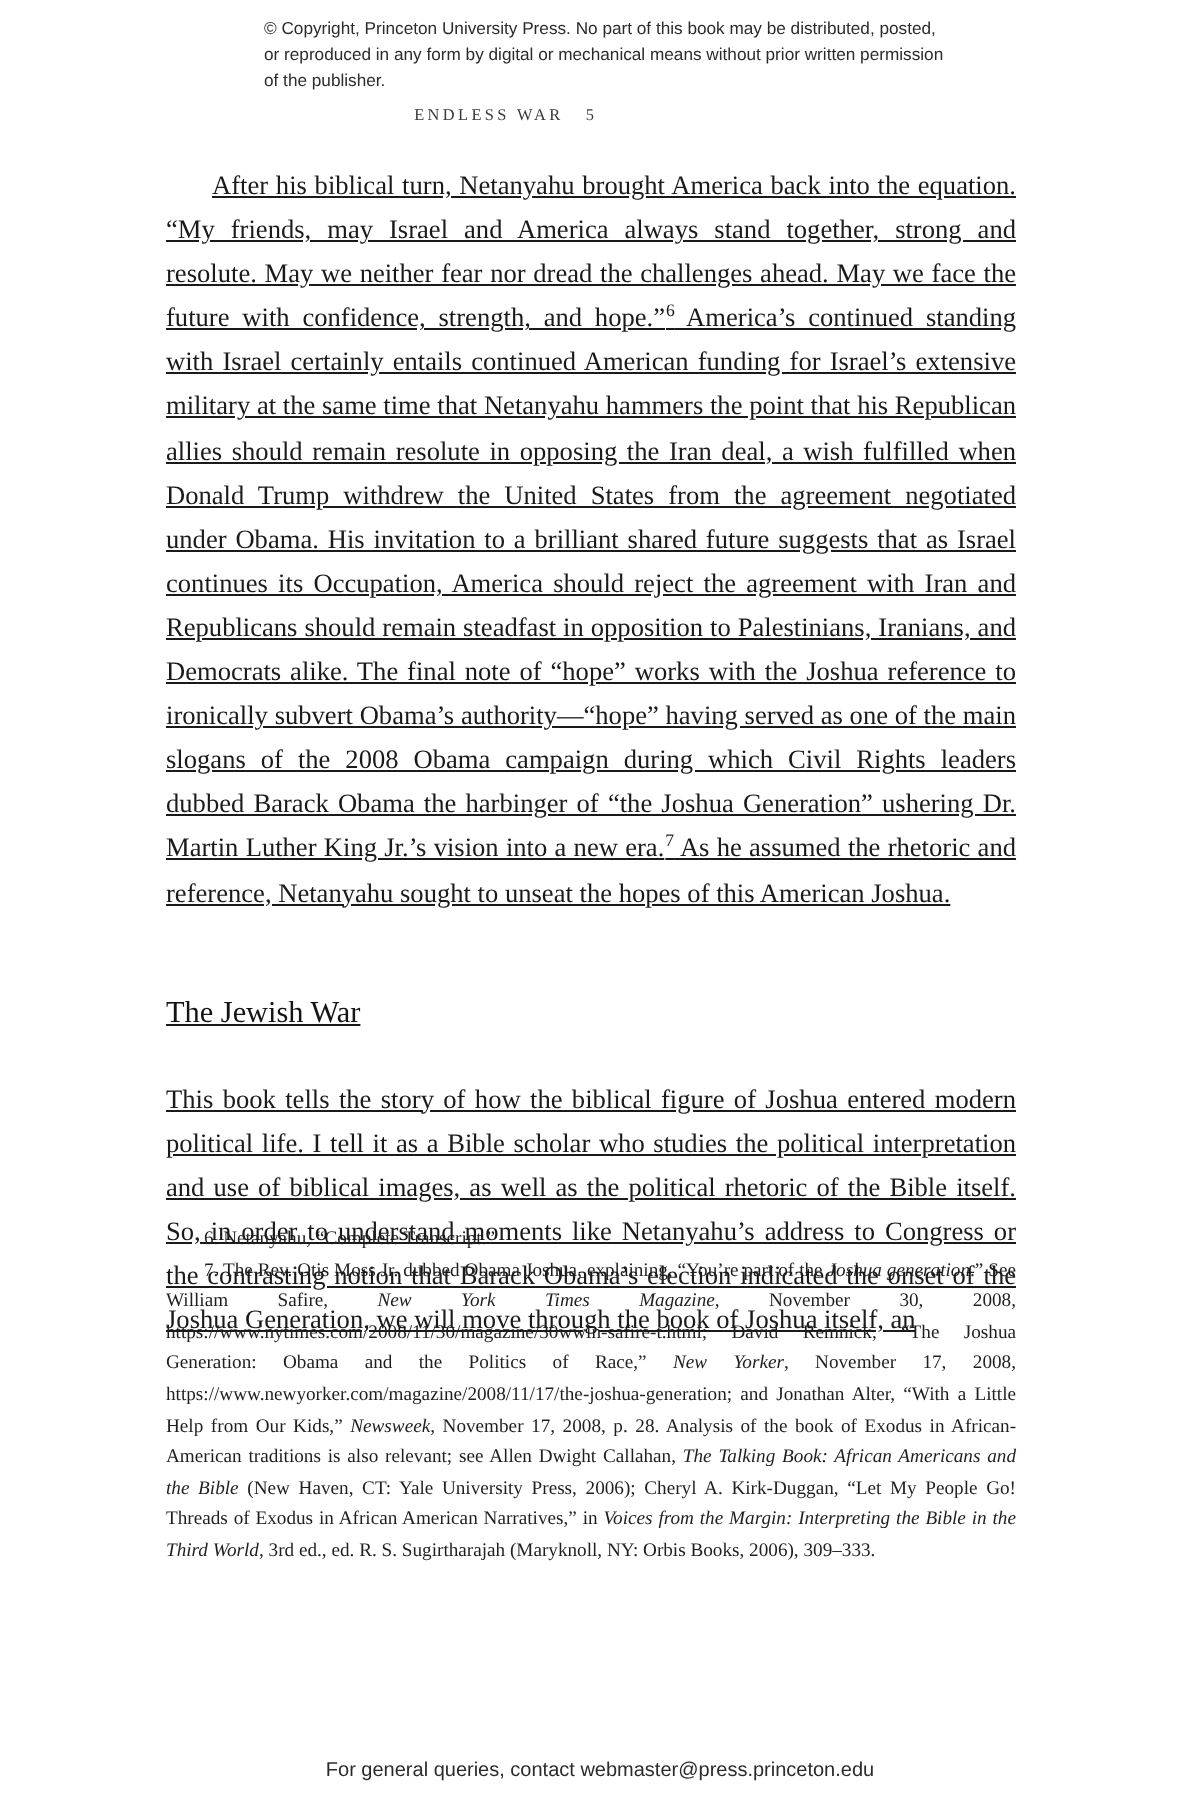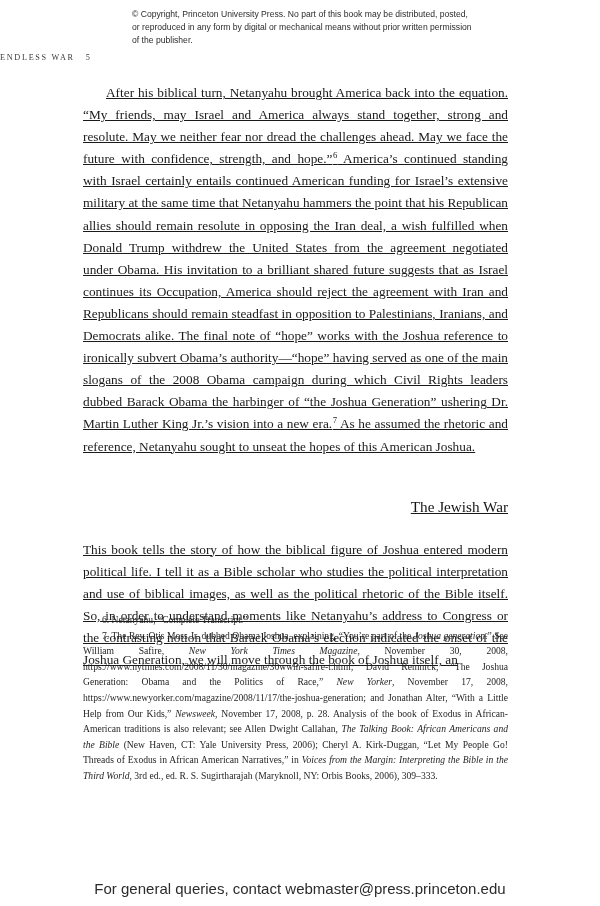--- a/index.html
+++ b/index.html
@@ -28,21 +28,21 @@
     color: #2b2b2b;
     text-align: left;
   }
 
   
   .running-head {
     position: absolute;
     top: 53px;
     left: 0;
     width: 504px;
-    text-align: left;
+    text-align: center;
     font-size: 8.2px;
     letter-spacing: 1.7px;
     color: #3a3a3a;
   }
   .running-head .rh-title {
     font-variant: small-caps;
     text-transform: uppercase;
   }
   .running-head .rh-page {
     margin-left: 11px;
@@ -77,21 +77,21 @@
     padding-left: 0.5px;
   }
 
   
   h2.section-heading {
     margin: 0;
     padding: 0;
     font-weight: normal;
     font-size: 15.2px;
     line-height: 22px;
-    text-align: right;
+    text-align: left;
     color: #141414;
   }
   .heading-space-before { height: 38px; }
   .heading-space-after  { height: 21px; }
 
   
   .footnotes {
     position: absolute;
     left: 83px;
     top: 612px;
@@ -109,21 +109,21 @@
   p.footnote i, p.footnote em { font-style: italic; }
 
   
   .footer {
     position: absolute;
     top: 880px;
     left: 0;
     width: 600px;
     text-align: center;
     font-family: "Liberation Sans", "DejaVu Sans", sans-serif;
-    font-size: 15px;
+    font-size: 10px;
     color: #2b2b2b;
   }
 </style>
 </head>
 <body>
 
 <div class="copyright">© Copyright, Princeton University Press. No part of this book may be distributed, posted, or reproduced in any form by digital or mechanical means without prior written permission of the publisher.</div>
 
 <div class="running-head">
   <span class="rh-title">ENDLESS WAR</span><span class="rh-page">5</span>

